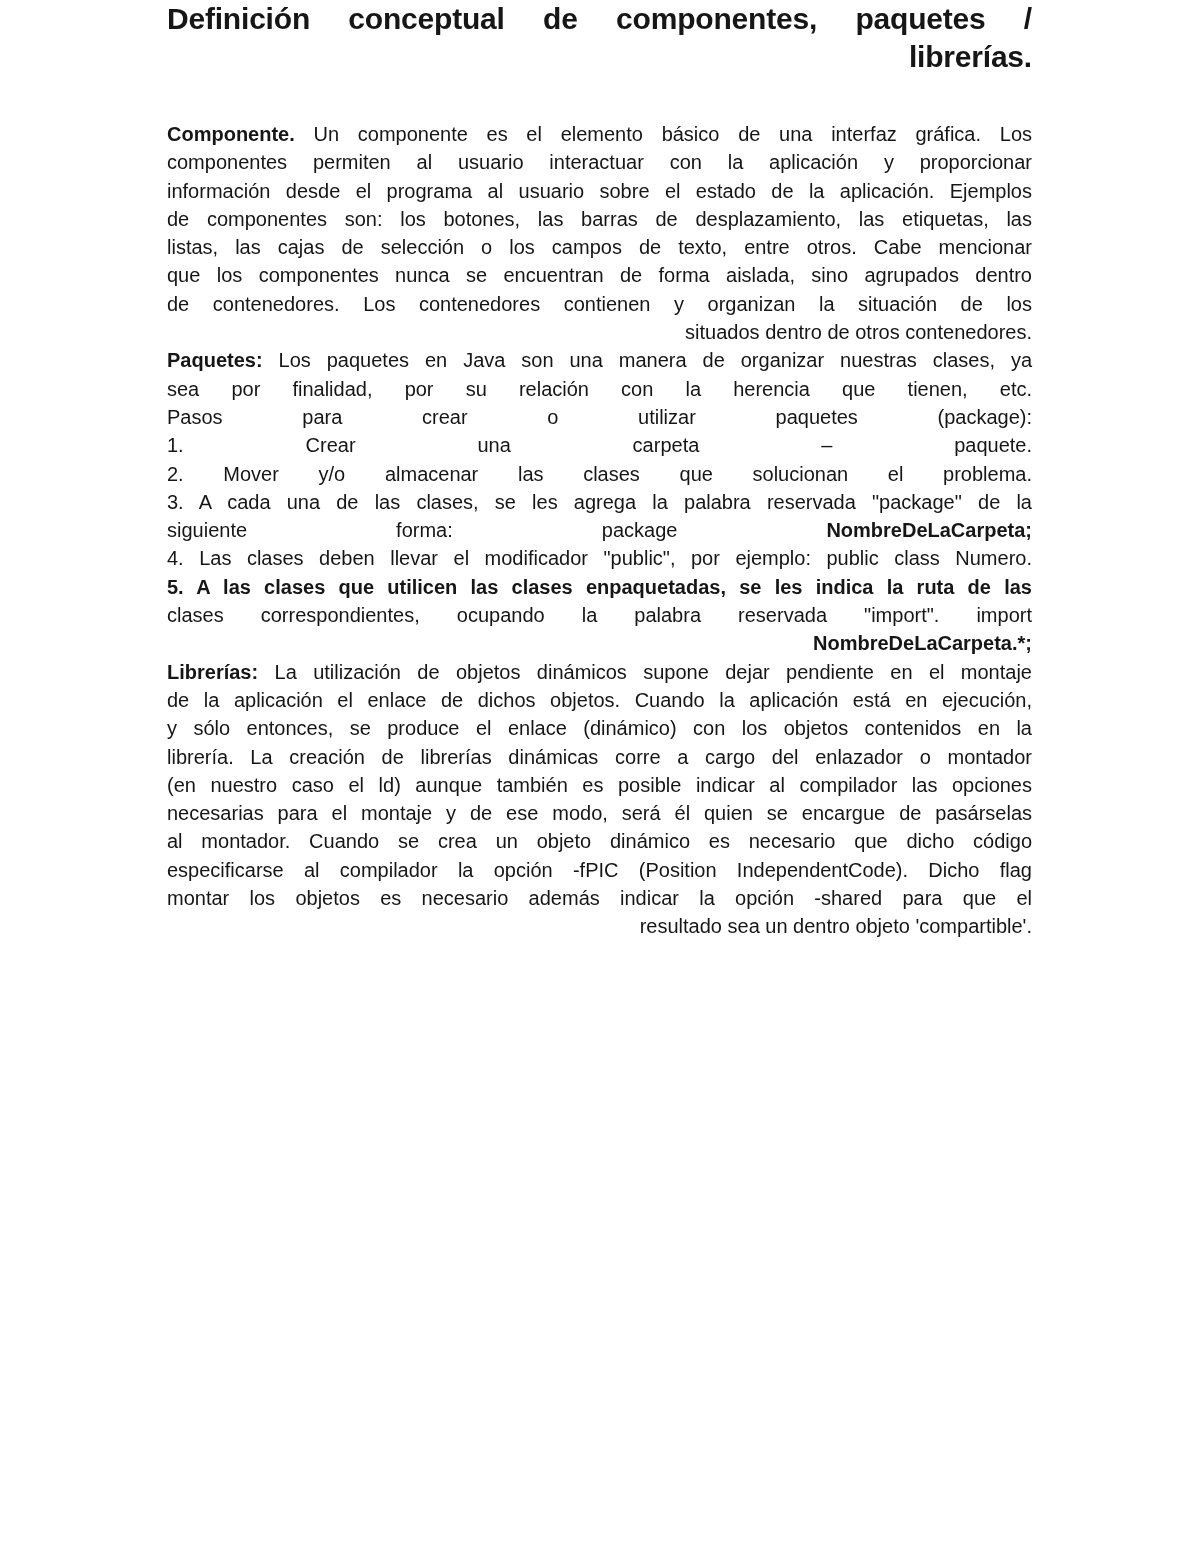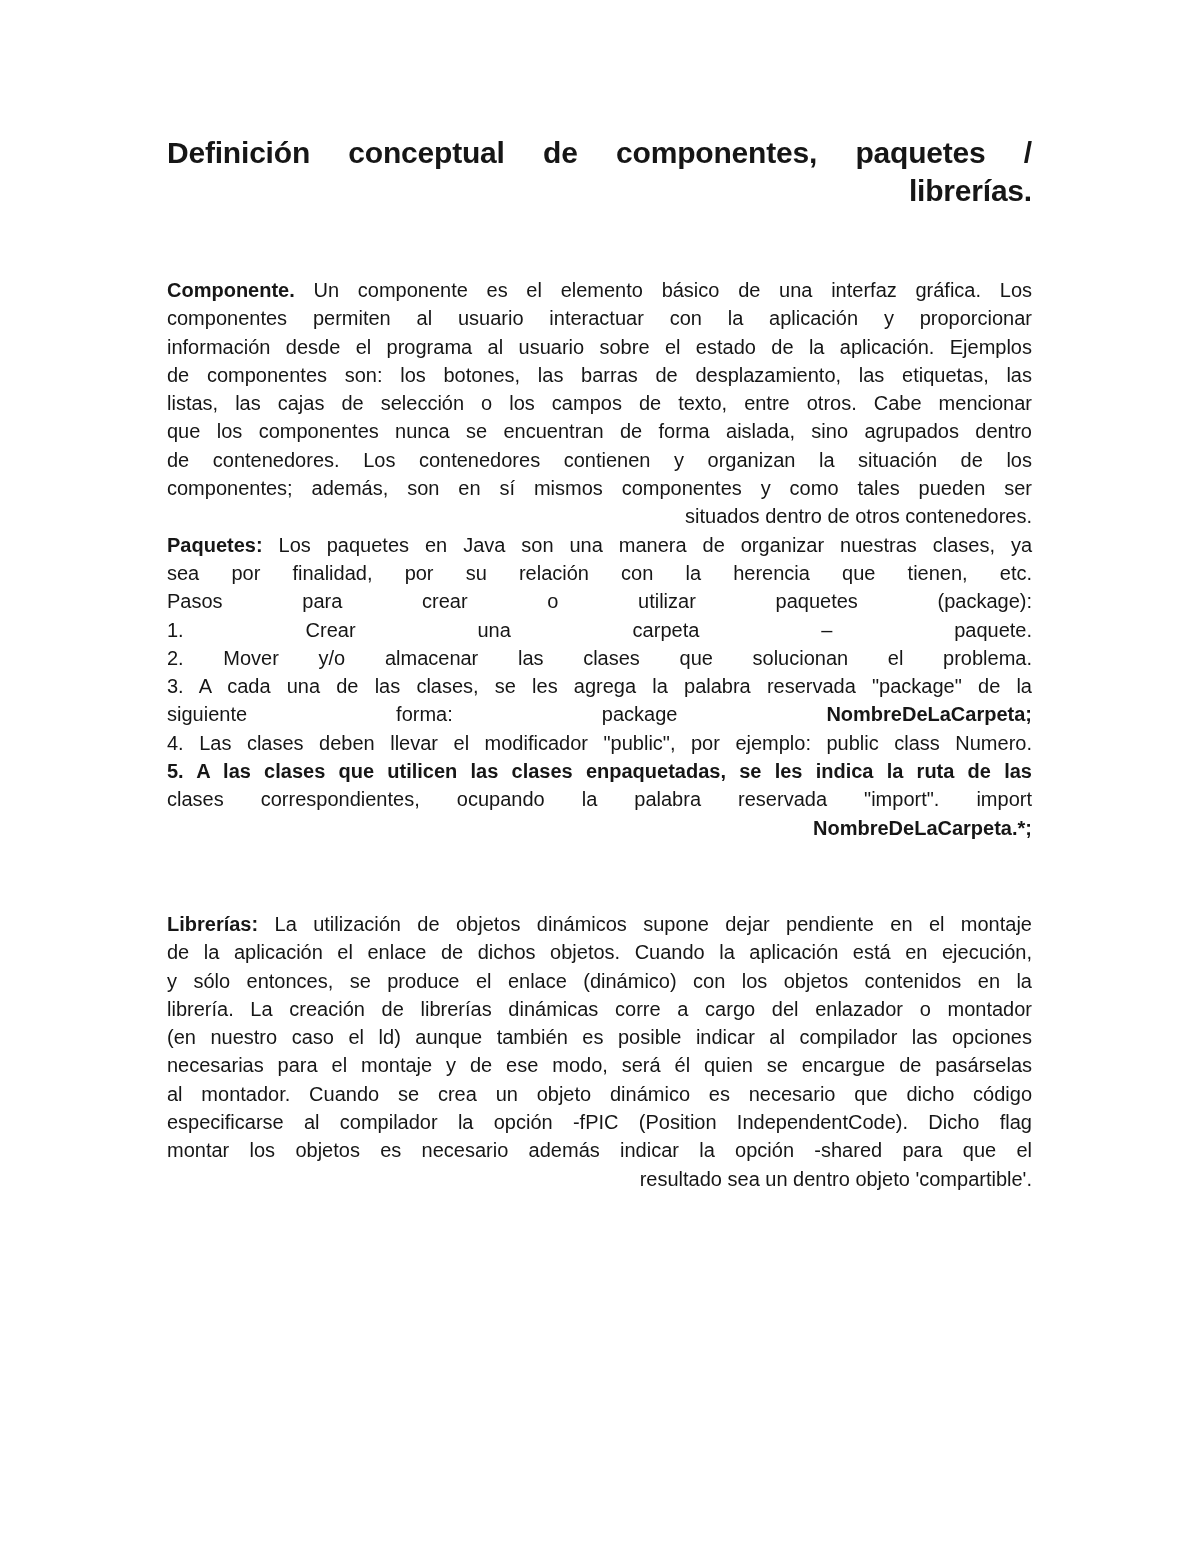--- a/index.html
+++ b/index.html
@@ -18,33 +18,32 @@
   .page {
     position: absolute;
     left: 0; top: 0;
     width: 1200px;
     height: 1553px;
     box-sizing: border-box;
     padding: 0 168px 0 167px;
     background: #ffffff;
   }
   .doc-title {
-    margin-top: 134px;
     font-size: 30px;
     line-height: 38px;
     font-weight: bold;
     letter-spacing: -0.2px;
   }
   .paragraph {
     font-size: 20px;
     line-height: 28.3px;
   }
-  .para-componente { margin-top: 66px; }
+  .para-componente { margin-top: 44px; }
   .para-paquetes   { }
-  .para-librerias  { margin-top: 68px; }
+  .para-librerias  { }
   .line {
     text-align: right;
     white-space: normal;
   }
   
   .line.stretch {
     text-align: justify;
     text-align-last: justify;
   }
   .bold { font-weight: bold; }
@@ -58,21 +57,20 @@
       <div class="line">librerías.</div>
     </div>
   <div class="paragraph para-componente">
       <div class="line stretch"><span class="bold">Componente.</span> Un componente es el elemento básico de una interfaz gráfica. Los</div>
       <div class="line stretch">componentes permiten al usuario interactuar con la aplicación y proporcionar</div>
       <div class="line stretch">información desde el programa al usuario sobre el estado de la aplicación. Ejemplos</div>
       <div class="line stretch">de componentes son: los botones, las barras de desplazamiento, las etiquetas, las</div>
       <div class="line stretch">listas, las cajas de selección o los campos de texto, entre otros. Cabe mencionar</div>
       <div class="line stretch">que los componentes nunca se encuentran de forma aislada, sino agrupados dentro</div>
       <div class="line stretch">de contenedores. Los contenedores contienen y organizan la situación de los</div>
-      <div class="line stretch">componentes; además, son en sí mismos componentes y como tales pueden ser</div>
       <div class="line">situados dentro de otros contenedores.</div>
     </div>
   <div class="paragraph para-paquetes">
       <div class="line stretch"><span class="bold">Paquetes:</span> Los paquetes en Java son una manera de organizar nuestras clases, ya</div>
       <div class="line stretch">sea por finalidad, por su relación con la herencia que tienen, etc.</div>
       <div class="line stretch">Pasos para crear o utilizar paquetes (package):</div>
       <div class="line stretch">1. Crear una carpeta – paquete.</div>
       <div class="line stretch">2. Mover y/o almacenar las clases que solucionan el problema.</div>
       <div class="line stretch">3. A cada una de las clases, se les agrega la palabra reservada "package" de la</div>
       <div class="line stretch">siguiente forma: package <span class="bold">NombreDeLaCarpeta;</span></div>

